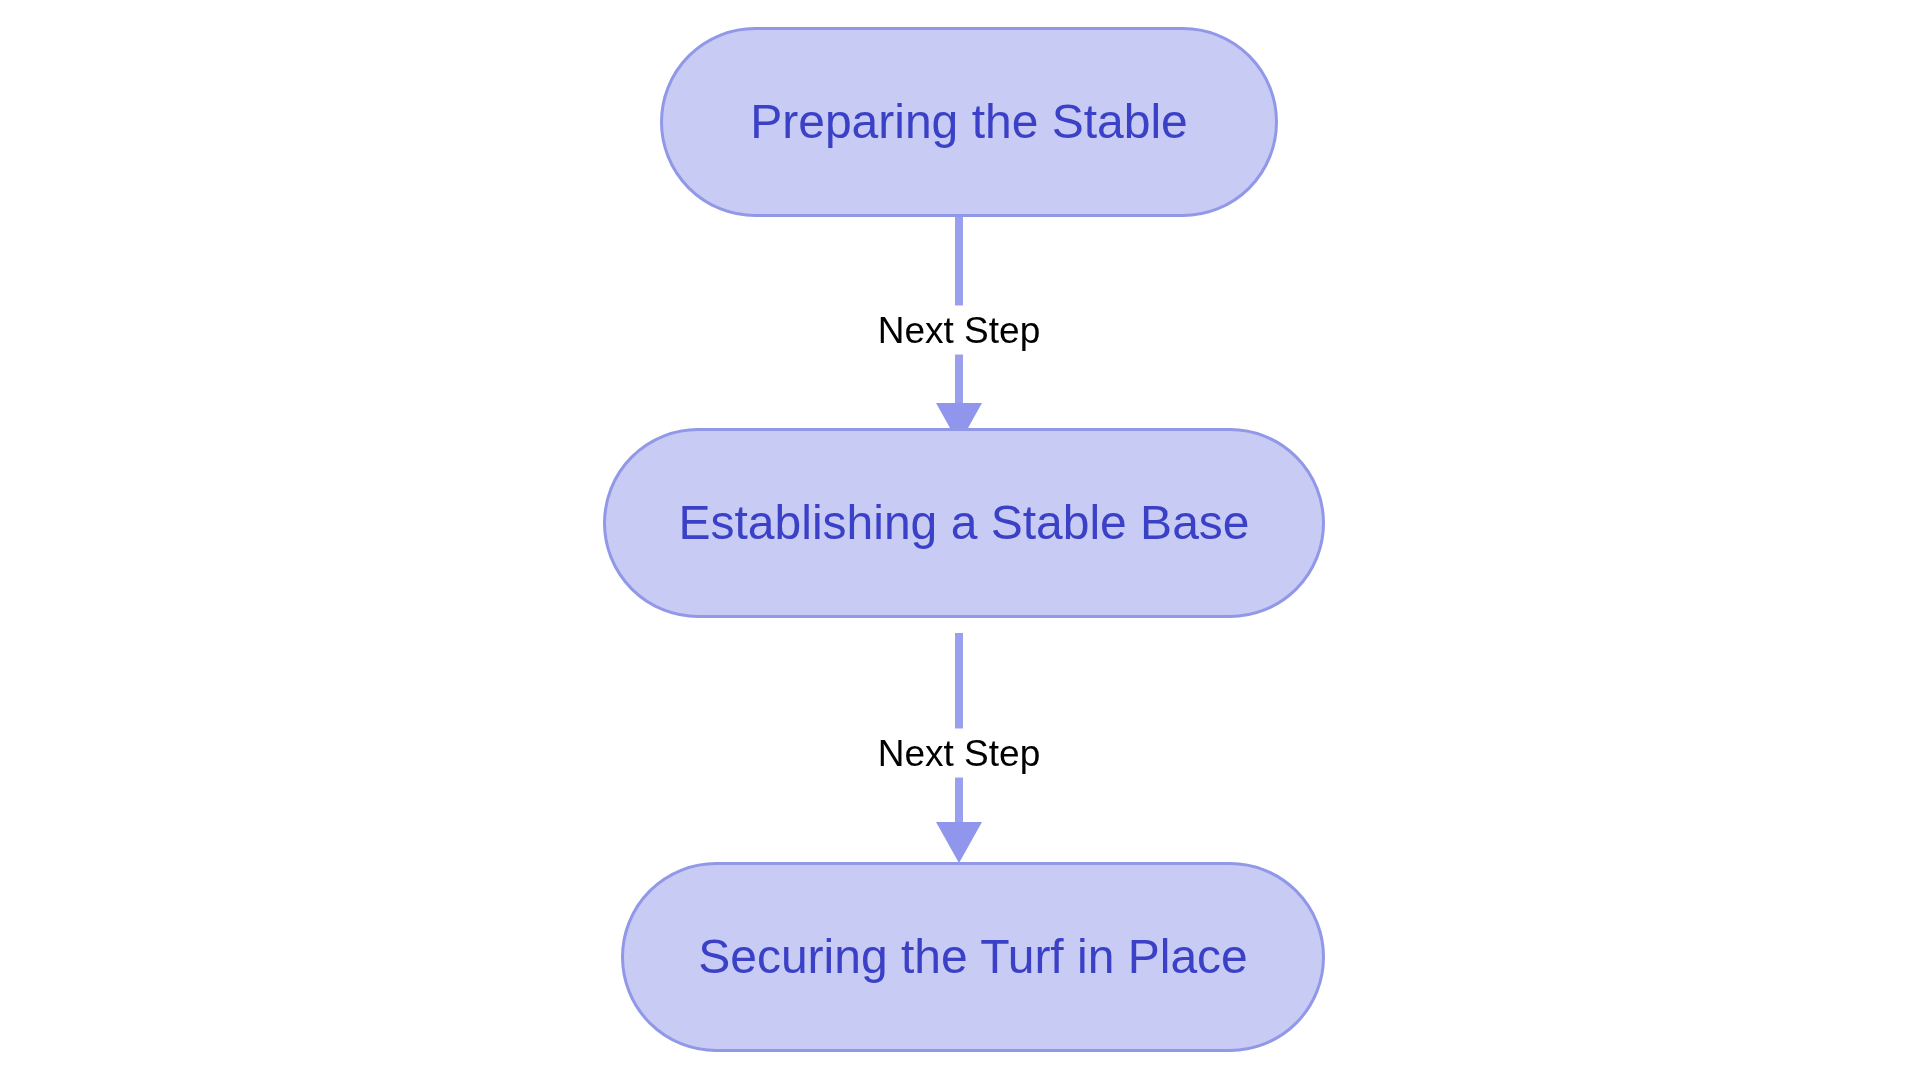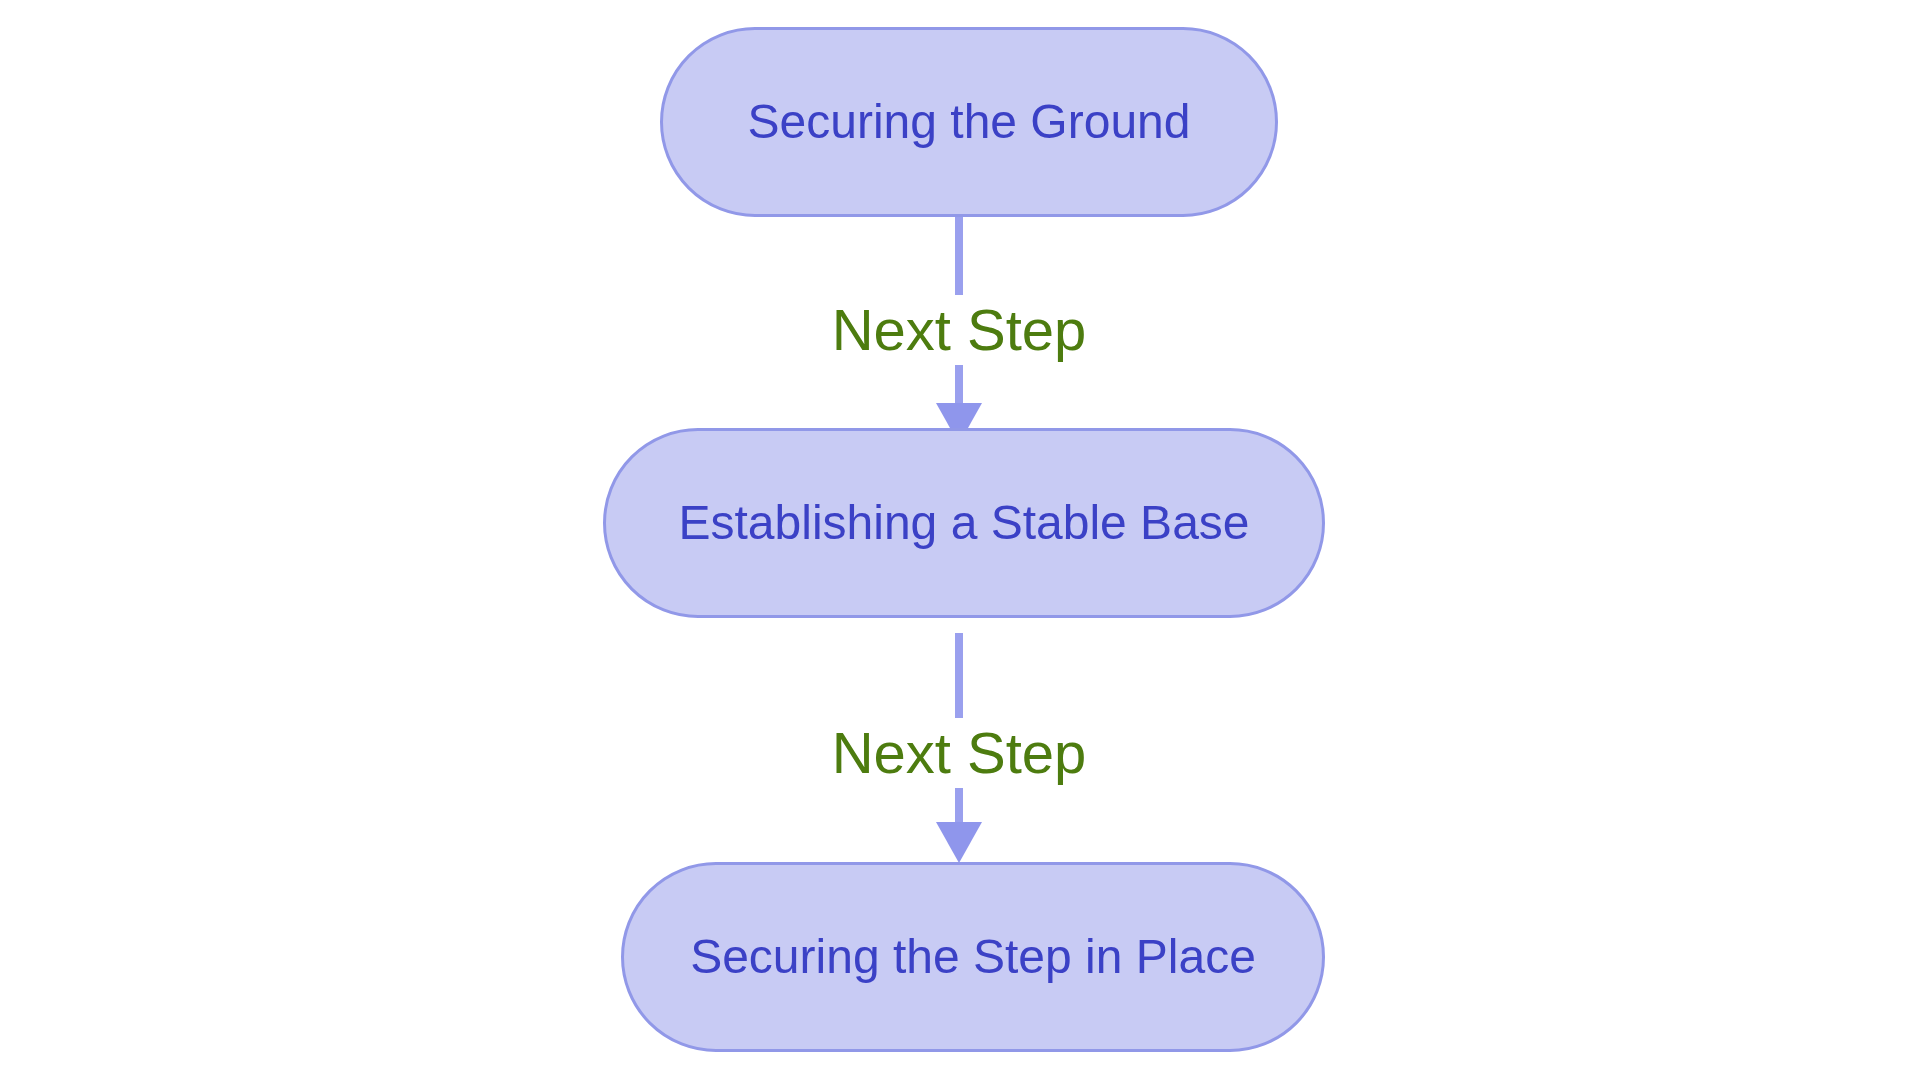--- a/index.html
+++ b/index.html
@@ -52,48 +52,48 @@
     border-top: 41px solid #8f96ec;
     left: 936px;
   }
   .arrowhead-1 { top: 403px; }
   .arrowhead-2 { top: 822px; }
 
   .edge-label {
     position: absolute;
     transform: translate(-50%, -50%);
     background: #ffffff;
-    color: #4d7c0f;
-    font-size: 58px;
+    color: #000000;
+    font-size: 37px;
     line-height: 1;
     padding: 6px 14px;
     white-space: nowrap;
     z-index: 2;
   }
   .edge-label-1 { left: 959px; top: 330px; }
   .edge-label-2 { left: 959px; top: 753px; }
 </style>
 </head>
 <body>
 
 <div class="canvas">
 
   <div class="flow-node node-1">
-    <span>Securing the Ground</span>
+    <span>Preparing the Stable</span>
   </div>
 
   <div class="edge-line edge-line-1"></div>
   <div class="arrowhead arrowhead-1"></div>
   <div class="edge-label edge-label-1">Next Step</div>
 
   <div class="flow-node node-2">
     <span>Establishing a Stable Base</span>
   </div>
 
   <div class="edge-line edge-line-2"></div>
   <div class="arrowhead arrowhead-2"></div>
   <div class="edge-label edge-label-2">Next Step</div>
 
   <div class="flow-node node-3">
-    <span>Securing the Step in Place</span>
+    <span>Securing the Turf in Place</span>
   </div>
 
 </div>
 
 </body></html>

